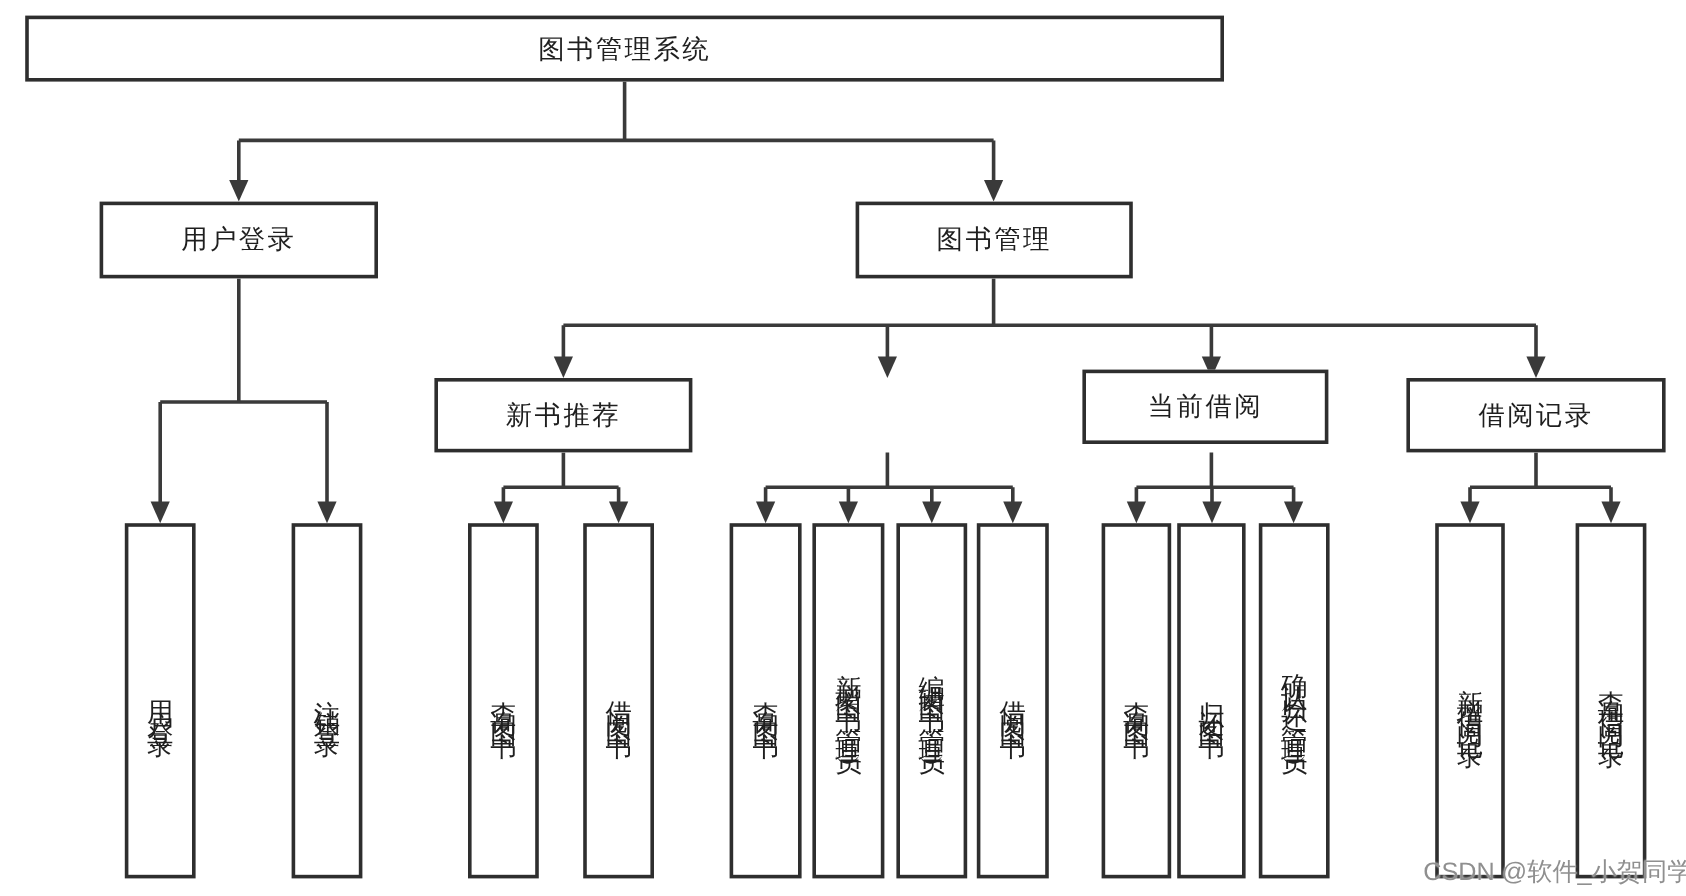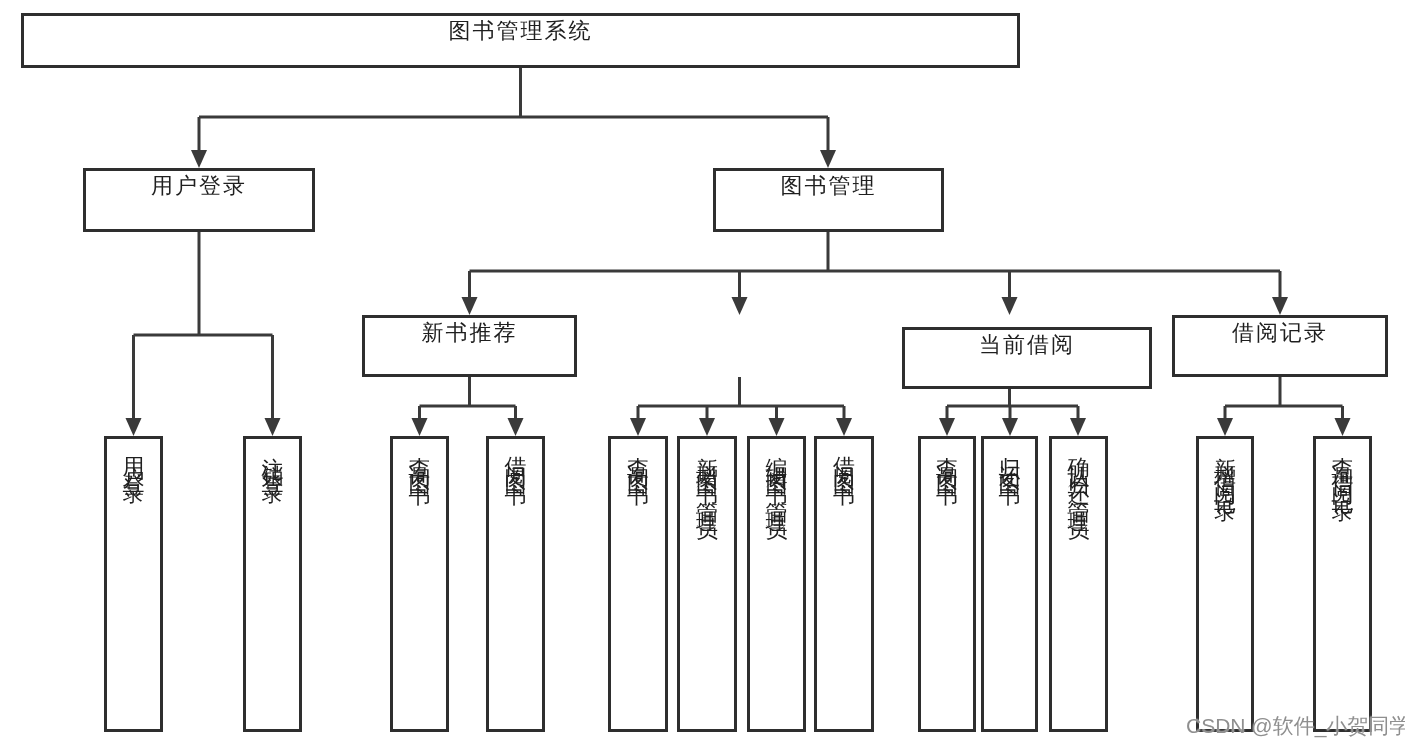--- a/index.html
+++ b/index.html
@@ -9,21 +9,21 @@
     background:#ffffff;
     font-family:"Liberation Sans","DejaVu Sans",sans-serif;
     overflow:hidden;
   }
   svg.connectors{position:absolute;left:0;top:0;}
   .box{
     position:absolute;
     box-sizing:border-box;
     border:3px solid #2e2e2e;
     background:#ffffff;
-    display:flex;justify-content:center;
+    display:flex;align-items:center;justify-content:center;
     color:#1f1f1f;
   }
   .h-label{
     font-size:22px;
     letter-spacing:2px;
     white-space:nowrap;
     color:#1f1f1f;
   }
   .v-label{
     writing-mode:vertical-rl;
@@ -99,21 +99,21 @@
   <div class="box" style="left:83px;top:168px;width:232px;height:64px">
     <span class="h-label">用户登录</span>
   </div>
   <div class="box" style="left:362px;top:315px;width:215px;height:62px">
     <span class="h-label">新书推荐</span>
   </div>
 
   <div class="box" style="left:713px;top:168px;width:231px;height:64px">
     <span class="h-label">图书管理</span>
   </div>
-  <div class="box" style="left:902px;top:327px;width:250px;height:62px">
+  <div class="box" style="left:902px;top:308px;width:205px;height:62px">
     <span class="h-label">当前借阅</span>
   </div>
   <div class="box" style="left:1172px;top:315px;width:216px;height:62px">
     <span class="h-label">借阅记录</span>
   </div>
 
   <div class="box" style="left:104px;top:436px;width:59px;height:296px">
     <span class="v-label">用户登录</span>
   </div>
   <div class="box" style="left:243px;top:436px;width:59px;height:296px">

